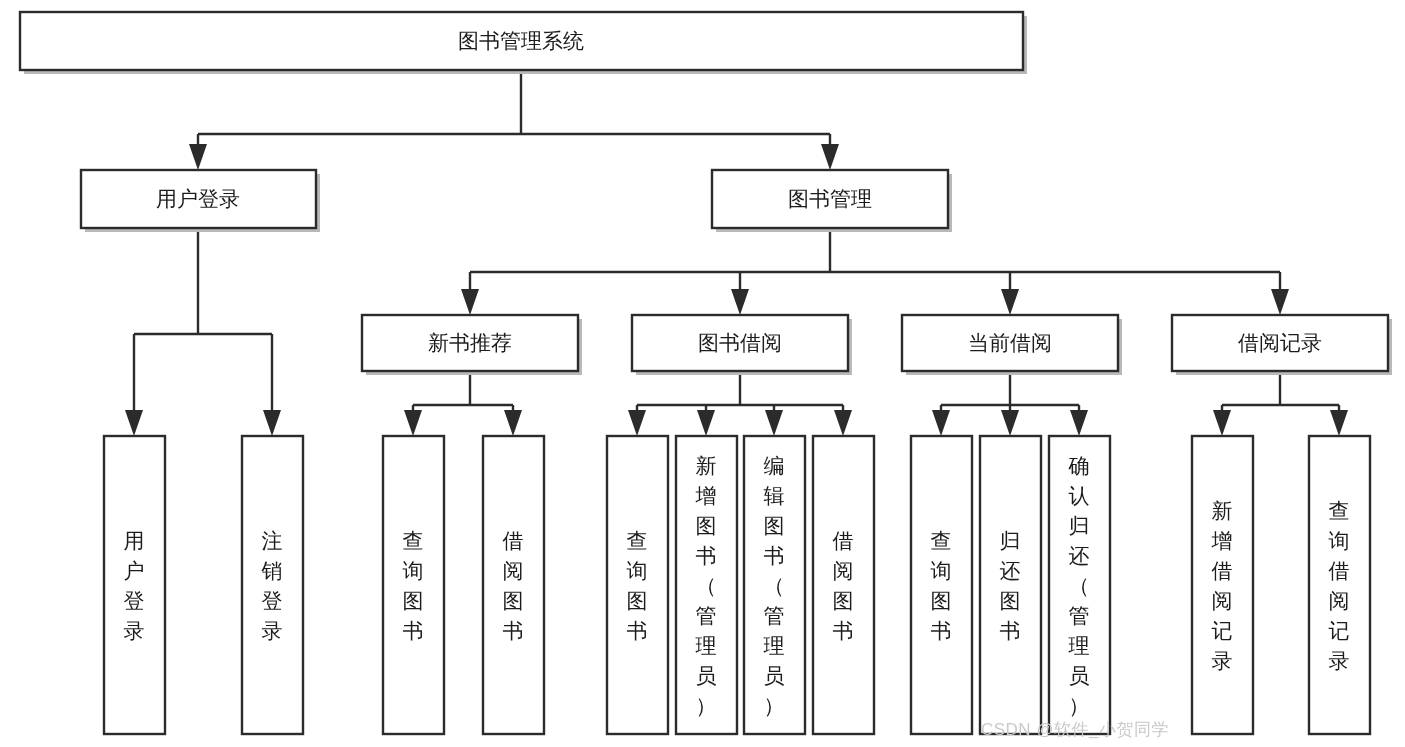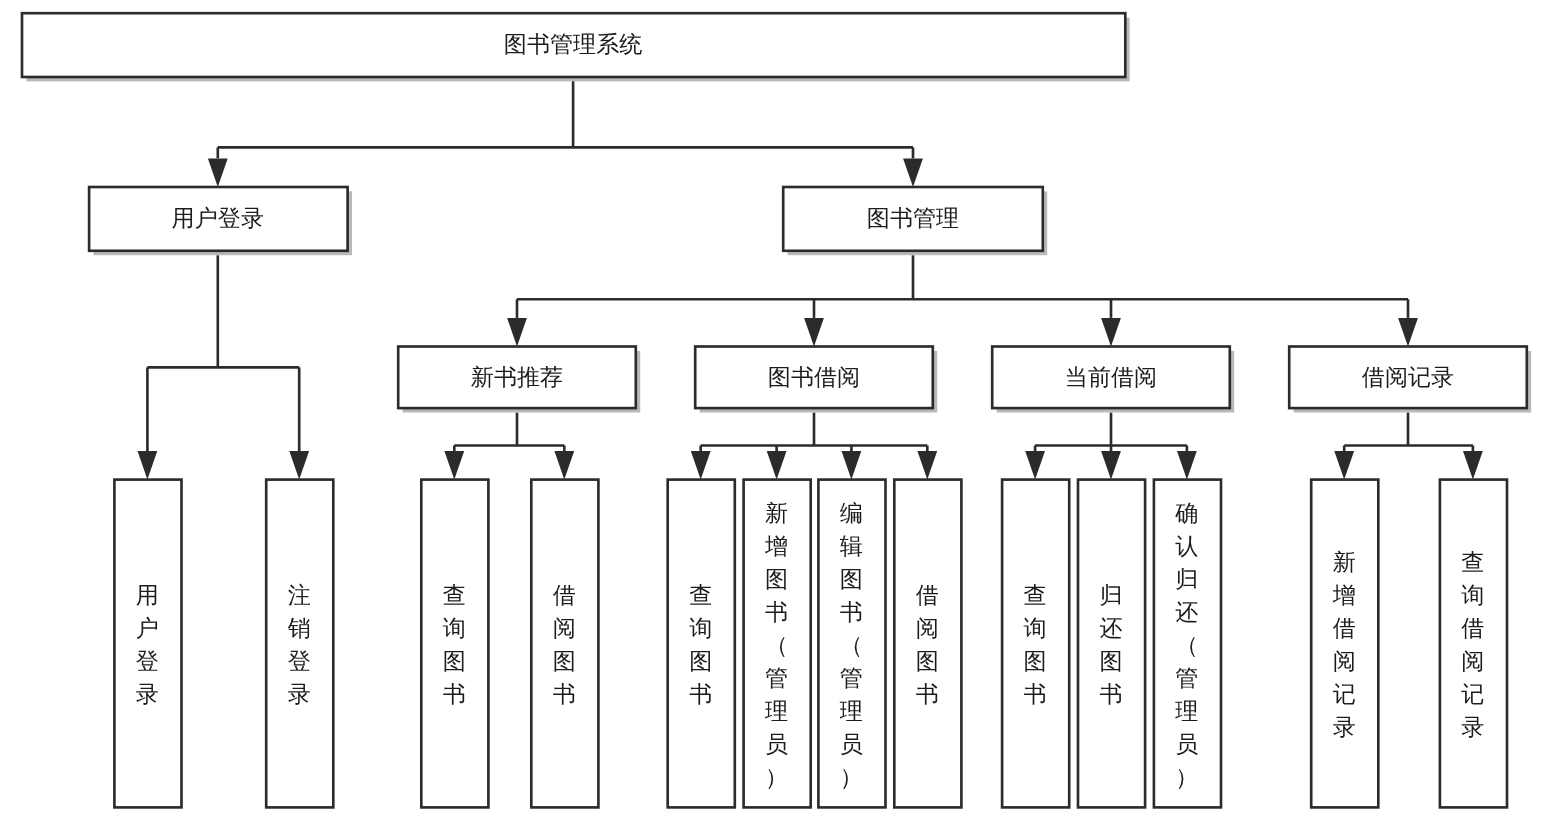--- a/index.html
+++ b/index.html
@@ -236,13 +236,14 @@
       <text class="node-label-vert" x="1222" y="0"><tspan x="1222" y="518.4">新</tspan><tspan x="1222" y="548.4">增</tspan><tspan x="1222" y="578.4">借</tspan><tspan x="1222" y="608.4">阅</tspan><tspan x="1222" y="638.4">记</tspan><tspan x="1222" y="668.4">录</tspan></text>
     </g>
 
     <g>
       <rect class="node-box" x="1309" y="436" width="61" height="298"></rect>
       <text class="node-label-vert" x="1339" y="0"><tspan x="1339" y="518.4">查</tspan><tspan x="1339" y="548.4">询</tspan><tspan x="1339" y="578.4">借</tspan><tspan x="1339" y="608.4">阅</tspan><tspan x="1339" y="638.4">记</tspan><tspan x="1339" y="668.4">录</tspan></text>
     </g>
 
   </svg>
 
+  <div class="watermark">CSDN @软件_小贺同学</div>
 </div>
 
 </body></html>

